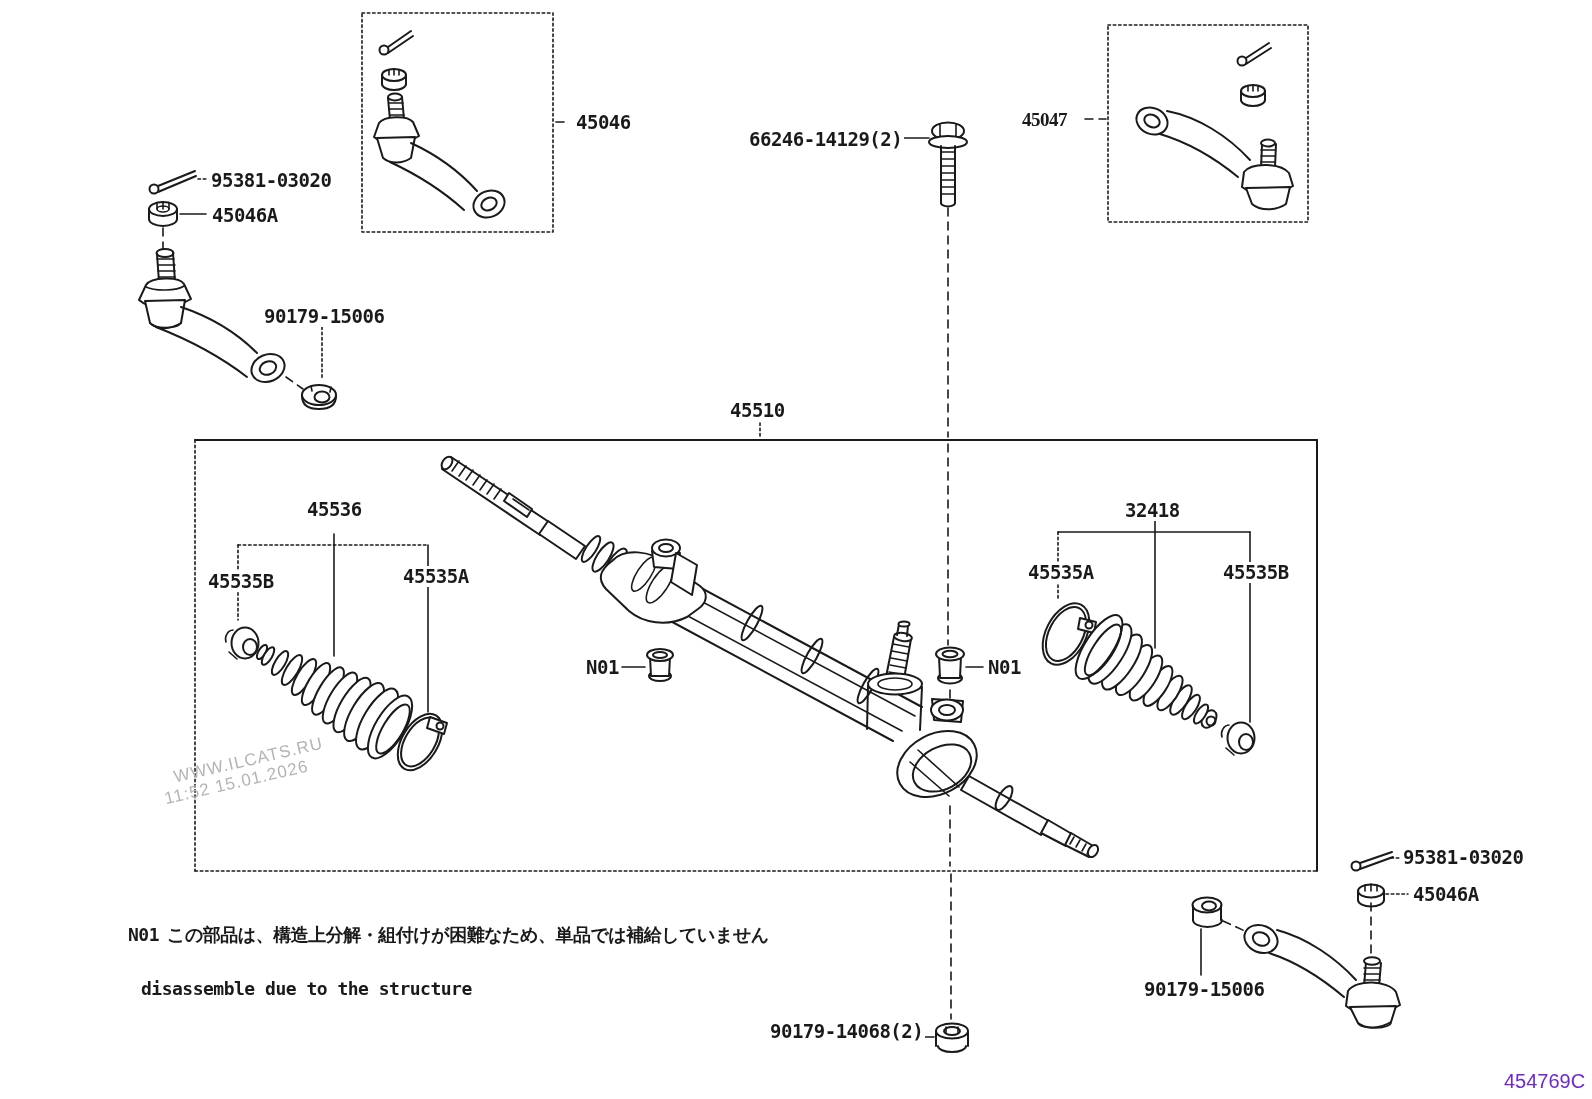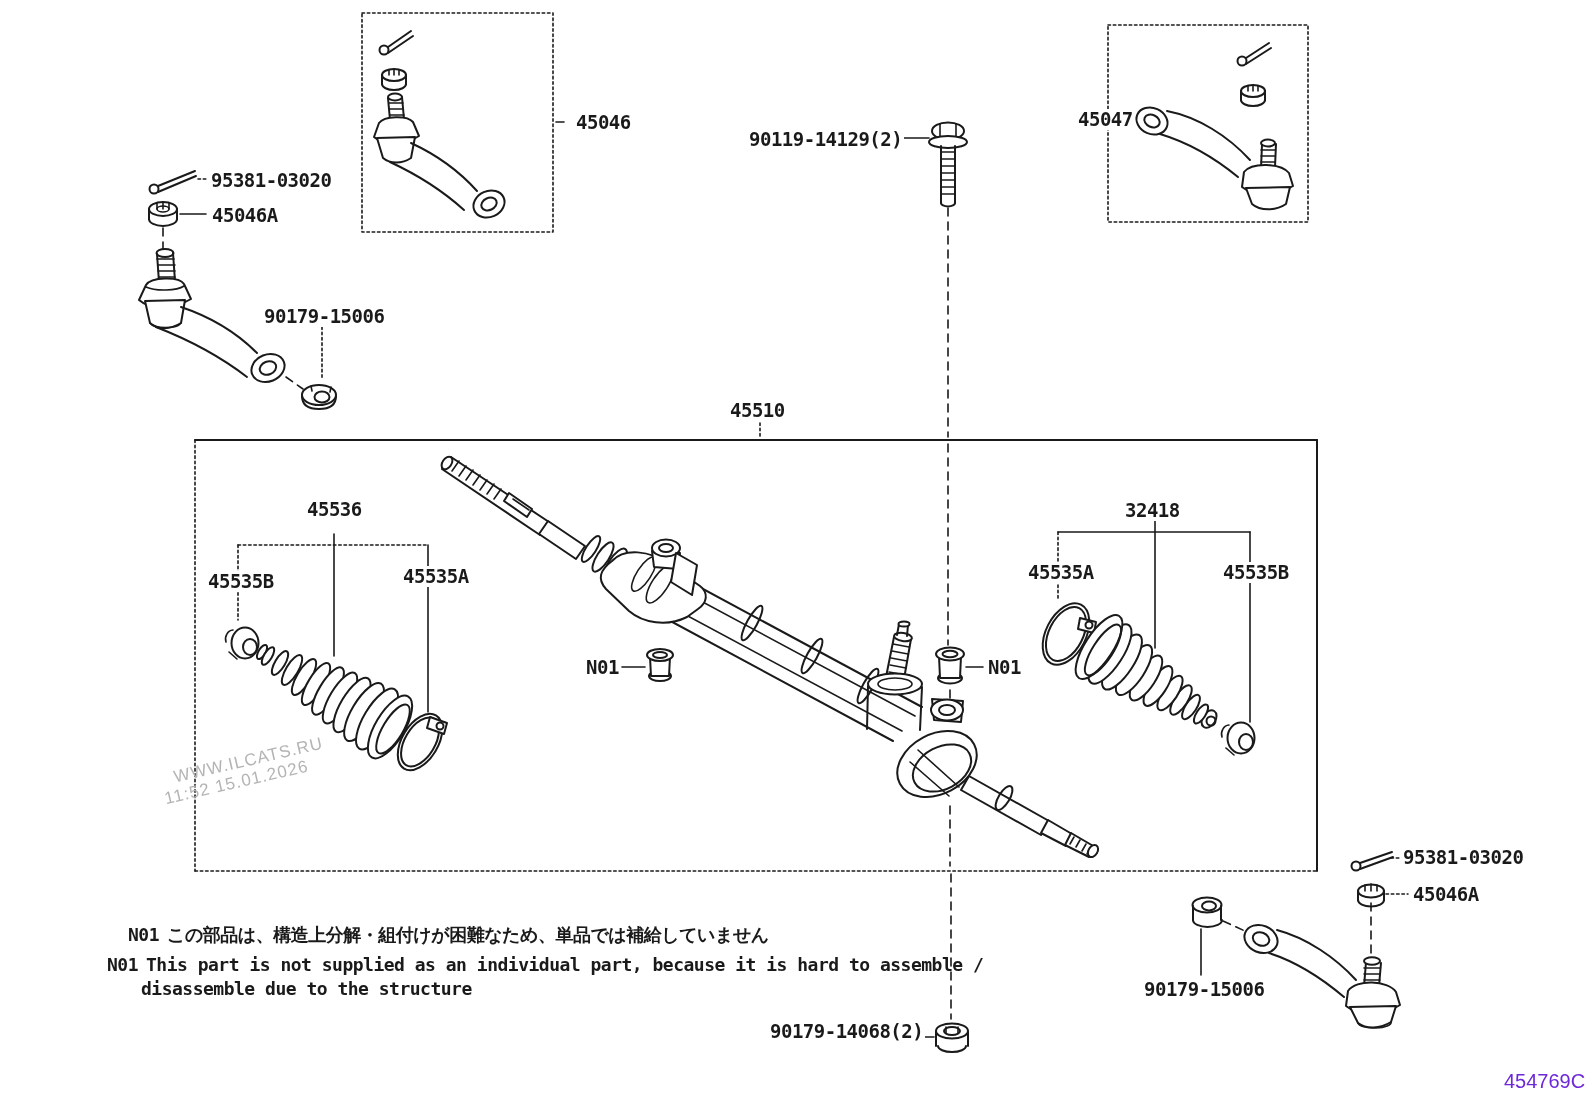--- a/index.html
+++ b/index.html
@@ -317,42 +317,39 @@
     <path class="s thin" d="M946,1027 v6 M958,1027 v6"></path>
     <path class="s" d="M936,1032 V1046 M968,1032 V1046"></path>
     <path class="s" d="M938,1046 a14,6 0 0 0 28,0"></path>
   </g>
 </svg>
 
 <div class="lbl" style="left:209px;top:170px;">95381-03020</div>
 <div class="lbl" style="left:210px;top:205px;">45046A</div>
 <div class="lbl" style="left:262px;top:306px;">90179-15006</div>
 <div class="lbl" style="left:574px;top:112px;">45046</div>
-<div class="lbl" style="left:747px;top:129px;">90119-14129(2)</div>
-<div class="lbl" style="left:1076px;top:109px;">45047</div>
+<div class="lbl" style="left:747px;top:129px;">66246-14129(2)</div>
+<div class="lbl" style="left:1020px;top:109px;font-family:Liberation Serif, serif;">45047</div>
 <div class="lbl" style="left:728px;top:400px;">45510</div>
 <div class="lbl" style="left:305px;top:499px;">45536</div>
 <div class="lbl" style="left:206px;top:571px;">45535B</div>
 <div class="lbl" style="left:401px;top:566px;">45535A</div>
 <div class="lbl" style="left:584px;top:657px;">N01</div>
 <div class="lbl" style="left:986px;top:657px;">N01</div>
 <div class="lbl" style="left:1123px;top:500px;">32418</div>
 <div class="lbl" style="left:1026px;top:562px;">45535A</div>
 <div class="lbl" style="left:1221px;top:562px;">45535B</div>
 <div class="lbl" style="left:1401px;top:847px;">95381-03020</div>
 <div class="lbl" style="left:1411px;top:884px;">45046A</div>
 <div class="lbl" style="left:1142px;top:979px;">90179-15006</div>
 <div class="lbl" style="left:768px;top:1021px;">90179-14068(2)</div>
 
 <div class="note" style="left:107px;top:924px;margin-left:21px;">
   <span class="tag">N01</span><span>この部品は、構造上分解・組付けが困難なため、単品では補給していません</span>
 </div>
-<div class="note" style="left:107px;top:954px;">
-  <span class="tag">N01</span><span>This part is not supplied as an individual part, because it is hard to assemble /</span>
-</div>
 <div class="note" style="left:141px;top:978px;">
   <span>disassemble due to the structure</span>
 </div>
 
 <div class="wm">
   <div>WWW.ILCATS.RU</div>
   <div class="l2">11:52 15.01.2026</div>
 </div>
 
 <div class="doc">454769C</div>

